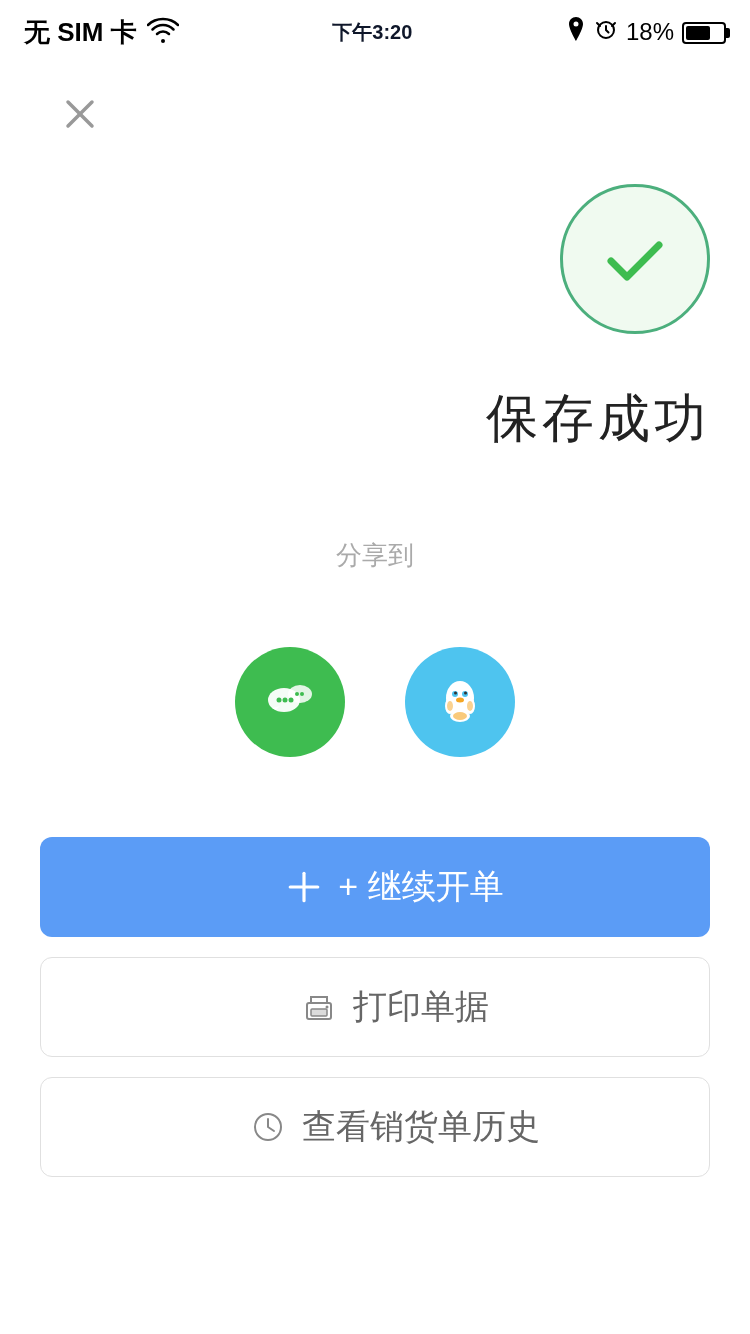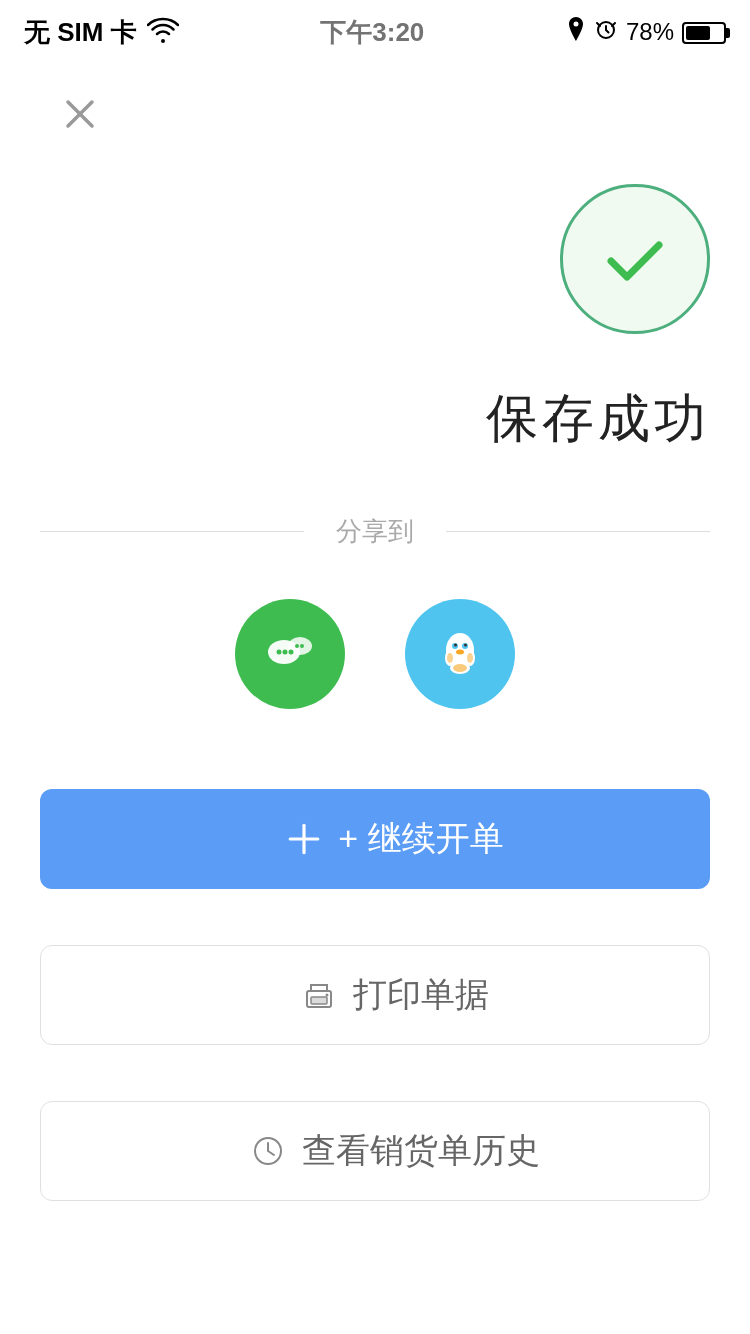--- a/index.html
+++ b/index.html
@@ -24,23 +24,23 @@
     }
     .status-left {
       display: flex;
       align-items: flex-end;
       gap: 10px;
       font-size: 26px;
       color: #000;
       font-weight: 700;
     }
     .status-center {
-      font-size: 26px;
+      font-size: 20px;
       font-weight: 600;
-      color: #737373;
+      color: #0f172a;
     }
     .status-right {
       display: flex;
       align-items: center;
       gap: 8px;
       font-size: 24px;
       color: #000;
     }
     .battery-bar {
       width: 44px;
@@ -123,21 +123,22 @@
       width: 100%;
       margin-top: 60px;
       display: flex;
       flex-direction: column;
       align-items: center;
     }
     .divider-row {
       width: 100%;
       display: flex;
       align-items: center;
-      gap: 32px;
+      gap: 24px;
+      flex-direction: column;
     }
     .divider-line {
       flex: 1;
       height: 1px;
       background: #ddd;
     }
     .divider-label {
       font-size: 26px;
       color: #aaa;
       white-space: nowrap;
@@ -185,21 +186,20 @@
       padding-left: 40px;
     }
     .action-btn.primary {
       background: #5b9cf6;
       color: #fff;
     }
     .action-btn.secondary {
       background: #fff;
       color: #666;
       border: 1.5px solid #e0e0e0;
-      margin-top: 36px;
     }
     .action-btn svg { width: 36px; height: 36px; }
   </style>
 </head>
 <body>
 
 <div class="status-bar">
   <div class="status-left">
     <span>无 SIM 卡</span>
     <span>
@@ -218,21 +218,21 @@
         <path d="M10 1C6.1 1 3 4.1 3 8c0 5.3 7 17 7 17s7-11.7 7-17c0-3.9-3.1-7-7-7zm0 9.5a2.5 2.5 0 1 1 0-5 2.5 2.5 0 0 1 0 5z" fill="#000"></path>
       </svg>
     </span>
     <span>
       <svg width="24" height="26" viewBox="0 0 24 26" fill="none">
         <circle cx="12" cy="14" r="8" stroke="#000" stroke-width="2" fill="none"></circle>
         <path d="M12 10v4l2.5 2.5" stroke="#000" stroke-width="2" stroke-linecap="round" fill="none"></path>
         <path d="M3 7l3 3M21 7l-3 3" stroke="#000" stroke-width="2" stroke-linecap="round"></path>
       </svg>
     </span>
-    <span>78%</span>
+    <span>18%</span>
     <span>
       <div class="battery-bar">
           <div class="battery-fill"></div>
         </div>
     </span>
   </div>
 </div>
 
 <div class="page">
 

